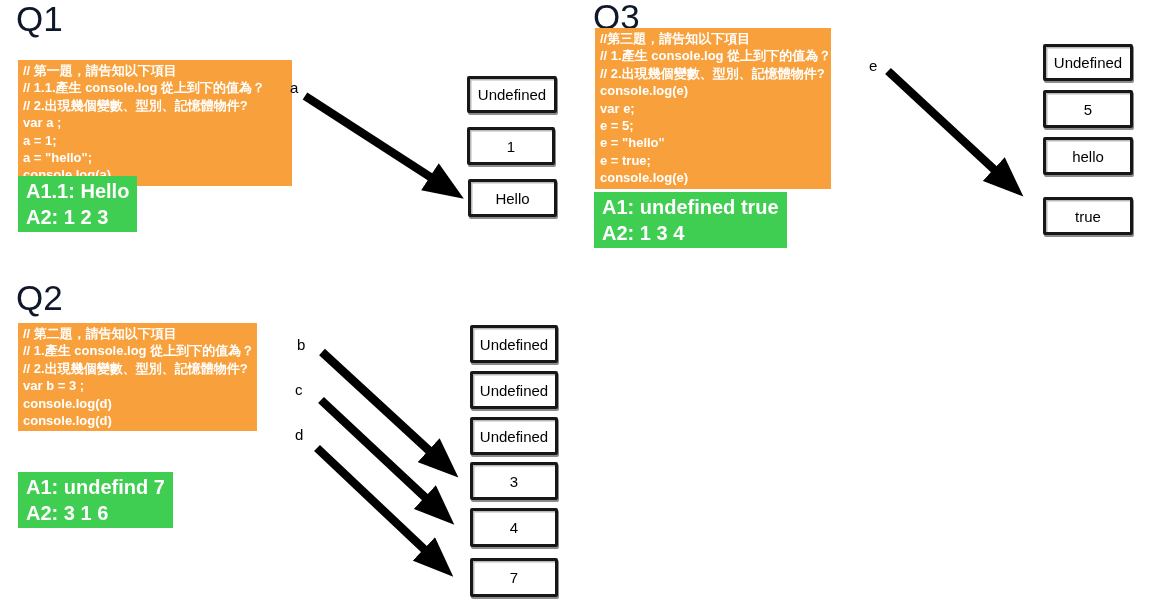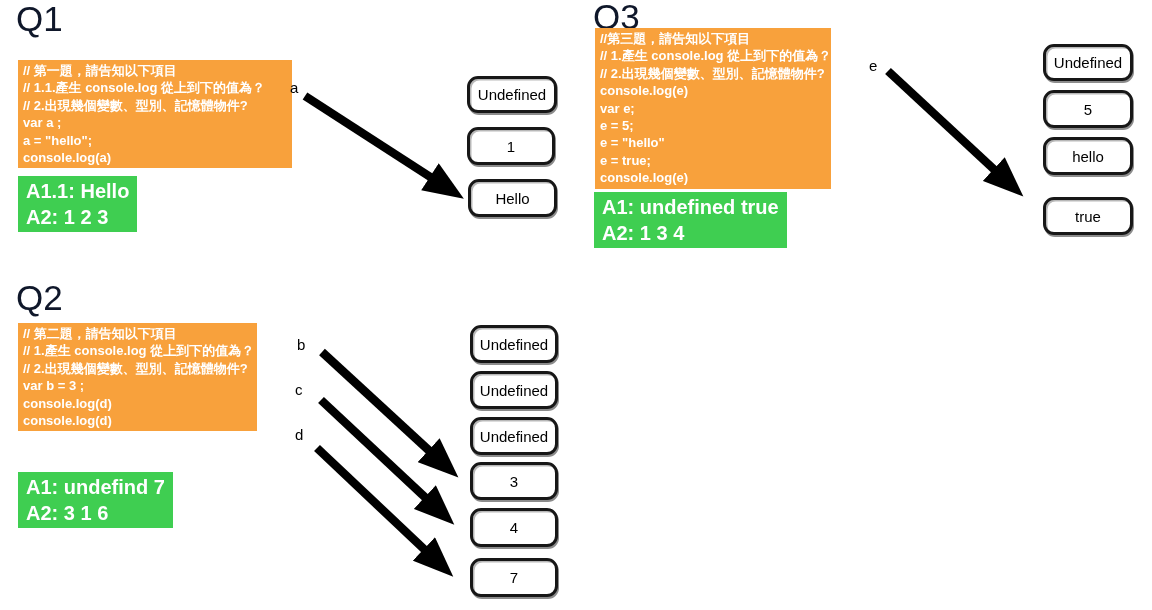--- a/index.html
+++ b/index.html
@@ -38,21 +38,21 @@
     font-size: 20px;
     line-height: 26px;
     padding: 2px 8px;
     width: fit-content;
     white-space: nowrap;
   }
   .vbox {
     position: absolute;
     background: #ffffff;
     border: 3px solid #171717;
-    border-radius: 11px;
+    border-radius: 2px;
     box-shadow: 1px 2px 0 rgba(0,0,0,0.45), inset 1.5px 1.5px 0 rgba(0,0,0,0.28);
     display: flex;
     align-items: center;
     justify-content: center;
     font-size: 15px;
     color: #000;
     box-sizing: border-box;
   }
   .plabel {
     position: absolute;
@@ -85,20 +85,21 @@
     <line x1="317" y1="448" x2="443" y2="567" stroke="#000" stroke-width="8.5" marker-end="url(#ah)"></line>
   </svg>
 
   <div class="qtitle" style="left:16px; top:2px;">Q1</div>
 
   <div class="codeblock" style="left:18px; top:44px; width:274px;margin-top:16px;">
     <div class="cline">// 第一題，請告知以下項目</div>
     <div class="cline">// 1.1.產生 console.log 從上到下的值為？</div>
     <div class="cline">// 2.出現幾個變數、型別、記憶體物件?</div>
     <div class="cline">var a ;</div>
+    <div class="cline">a = 1;</div>
     <div class="cline">a = "hello";</div>
     <div class="cline">console.log(a)</div>
   </div>
 
   <div class="ansblock" style="left:18px; top:176px;">
     <div>A1.1: Hello</div>
     <div>A2: 1 2 3</div>
   </div>
 
   <div class="plabel" style="left:290px; top:79px;">a</div>

